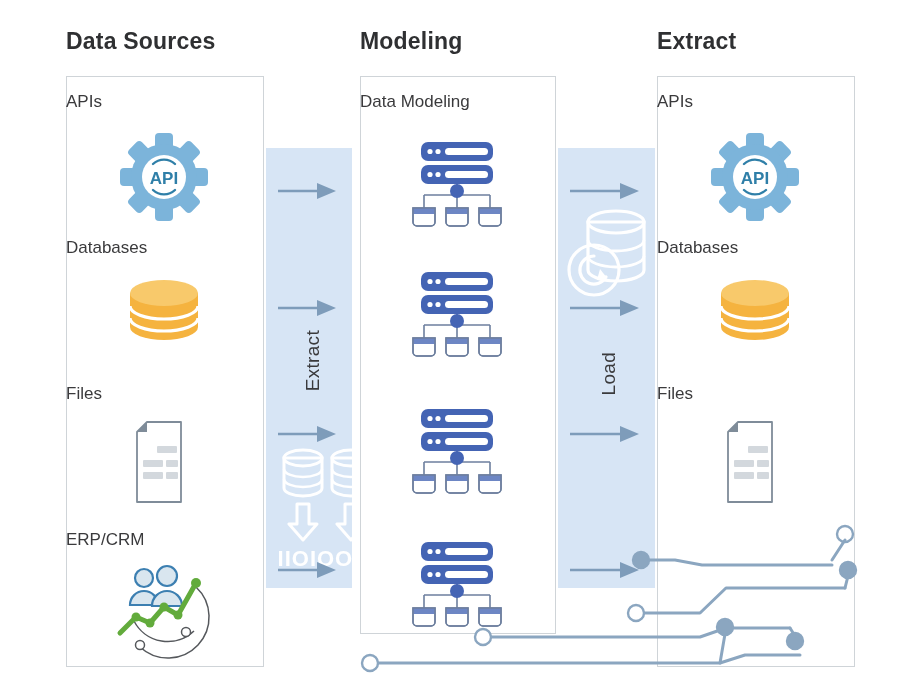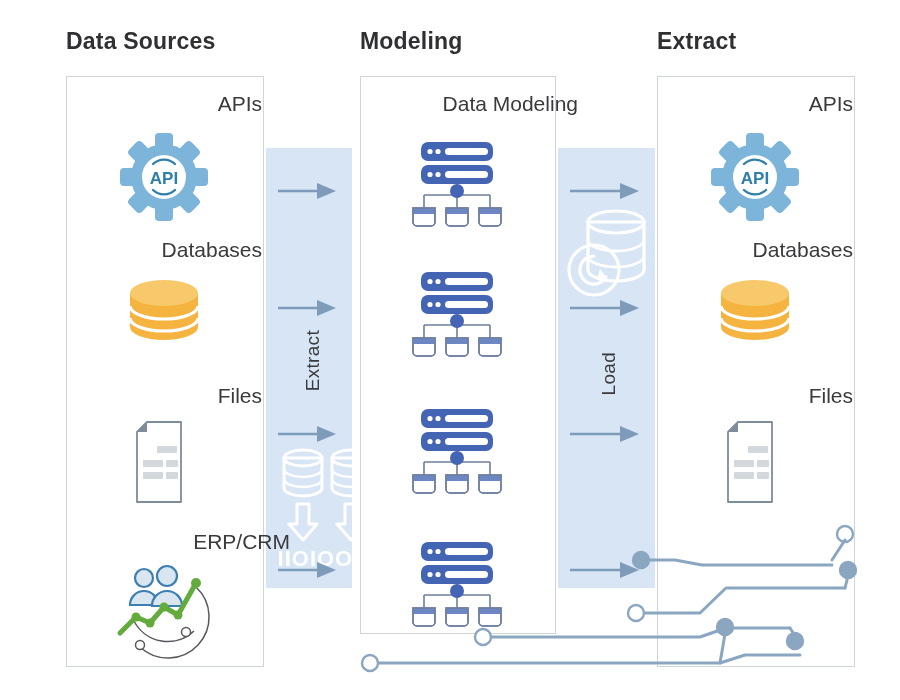--- a/index.html
+++ b/index.html
@@ -15,21 +15,21 @@
   
   .col-box{position:absolute;border:1px solid #cfd4d8;background:transparent;}
 
   
   .band{position:absolute;background:#d7e5f5;}
   .band-label{position:absolute;font-size:19px;color:#3a3a3c;
               writing-mode:vertical-rl;transform:rotate(180deg);
               letter-spacing:.3px;white-space:nowrap;}
 
   
-  .item-label{position:absolute;font-size:21px;color:#3a3a3c;text-align:right;
+  .item-label{position:absolute;font-size:17px;color:#3a3a3c;text-align:left;
               white-space:nowrap;}
 
   .ico{position:absolute;}
 
   svg{display:block;overflow:visible;}
 </style>
 </head>
 <body>
 
 <div class="stage">
@@ -146,21 +146,21 @@
         <svg width="70" height="84" viewBox="0 0 70 84">
       <path d="M 18 2 L 52 2 L 52 82 L 8 82 L 8 12 Z" fill="#ffffff" stroke="#7f8c99" stroke-width="1.8" stroke-linejoin="round"></path>
       <path d="M 18 2 L 18 12 L 8 12 Z" fill="#7f8c99"></path>
       <rect x="28" y="26" width="20" height="7" rx="1" fill="#d3d8dd"></rect>
       <rect x="14" y="40" width="20" height="7" rx="1" fill="#d3d8dd"></rect>
       <rect x="37" y="40" width="12" height="7" rx="1" fill="#d3d8dd"></rect>
       <rect x="14" y="52" width="20" height="7" rx="1" fill="#d3d8dd"></rect>
       <rect x="37" y="52" width="12" height="7" rx="1" fill="#d3d8dd"></rect>
     </svg>
       </div>
-      <div class="item-label" style="left: 66px; top: 530px; width: 218px; padding-left: 6px;">ERP/CRM</div>
+      <div class="item-label" style="left: 66px; top: 530px; width: 218px;">ERP/CRM</div>
       <div class="ico" style="left: 112px; top: 565px;">
         <svg width="104" height="92" viewBox="0 0 104 92">
       <path d="M 84 22 A 40 40 0 0 1 28 82" fill="none" stroke="#55585c" stroke-width="1.5"></path>
       <path d="M 22 56 A 38 38 0 0 0 82 66" fill="none" stroke="#55585c" stroke-width="1.5"></path>
       <circle cx="32" cy="13" r="9" fill="#d9e6ef" stroke="#3c7fb1" stroke-width="2.2"></circle>
       <path d="M 18 40 A 14 14 0 0 1 46 40 Z" fill="#d9e6ef" stroke="#3c7fb1" stroke-width="2.2"></path>
       <circle cx="55" cy="11" r="10" fill="#d9e6ef" stroke="#3c7fb1" stroke-width="2.2"></circle>
       <path d="M 40 41 A 15 15 0 0 1 70 41 Z" fill="#d9e6ef" stroke="#3c7fb1" stroke-width="2.2"></path>
       <polyline points="8,68 24,52 38,58 52,42 66,50 84,18" fill="none" stroke="#62ab3c" stroke-width="5" stroke-linecap="round" stroke-linejoin="round"></polyline>
       <circle cx="24" cy="52" r="4.5" fill="#62ab3c"></circle>

